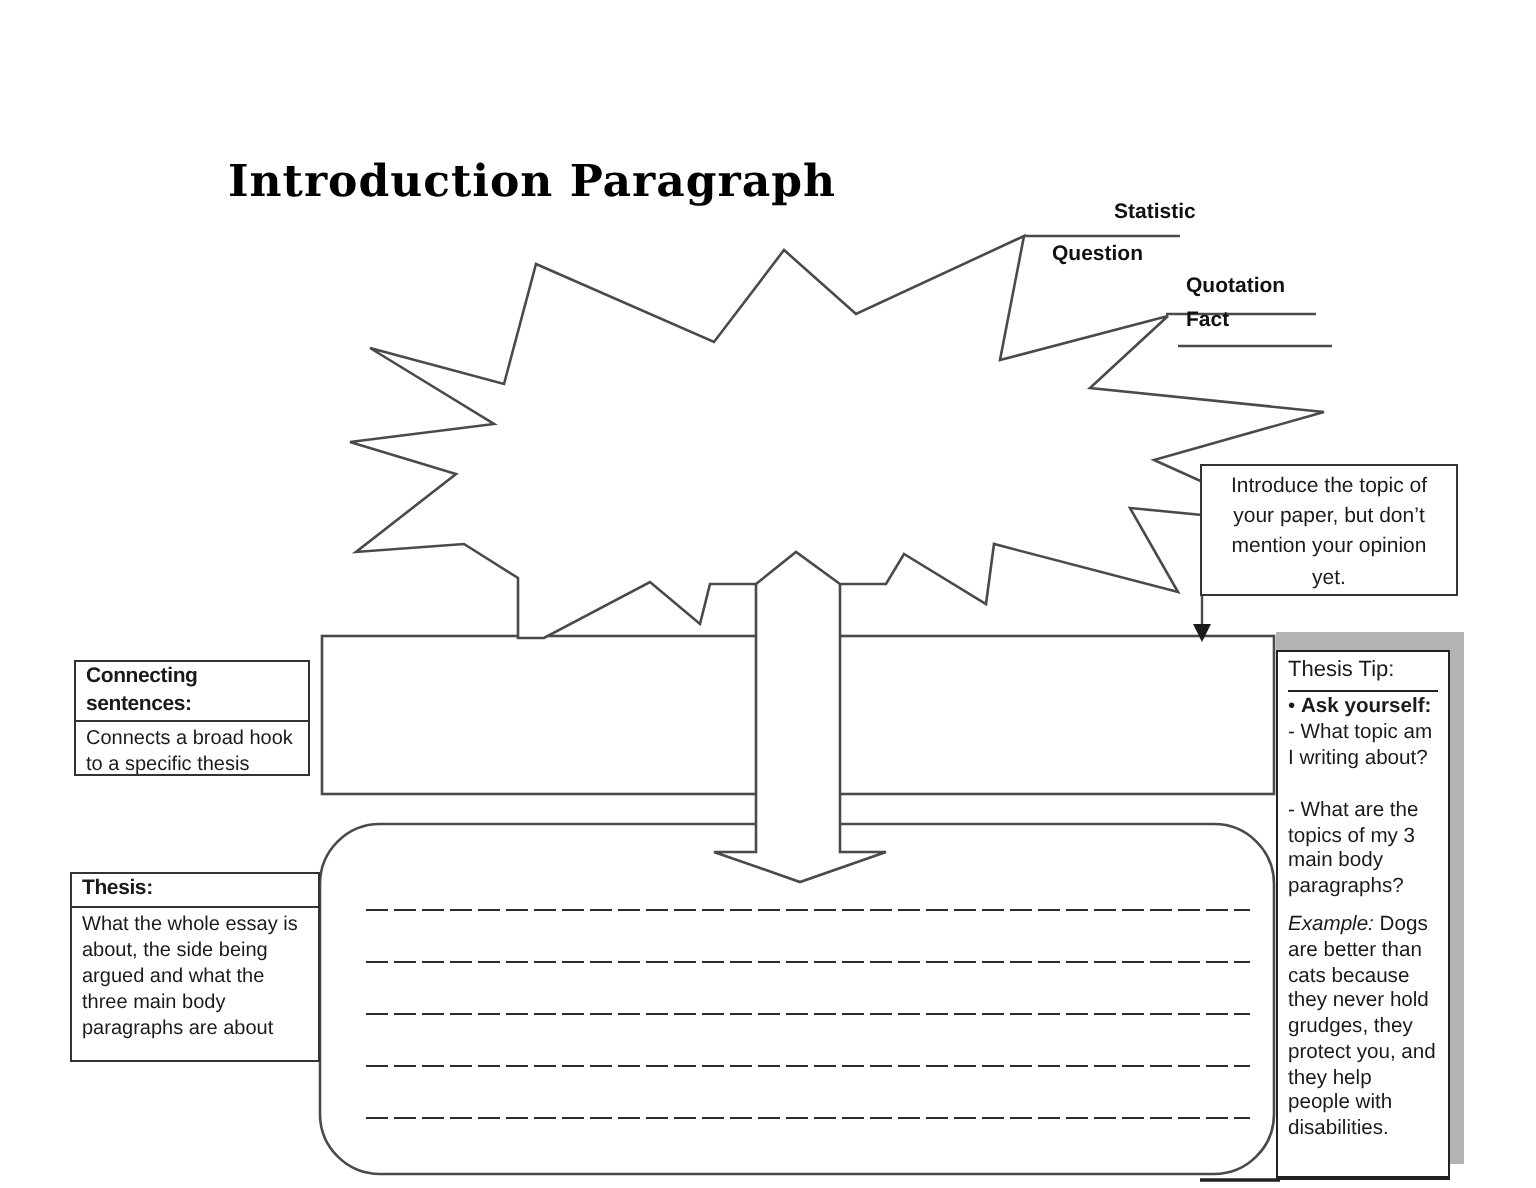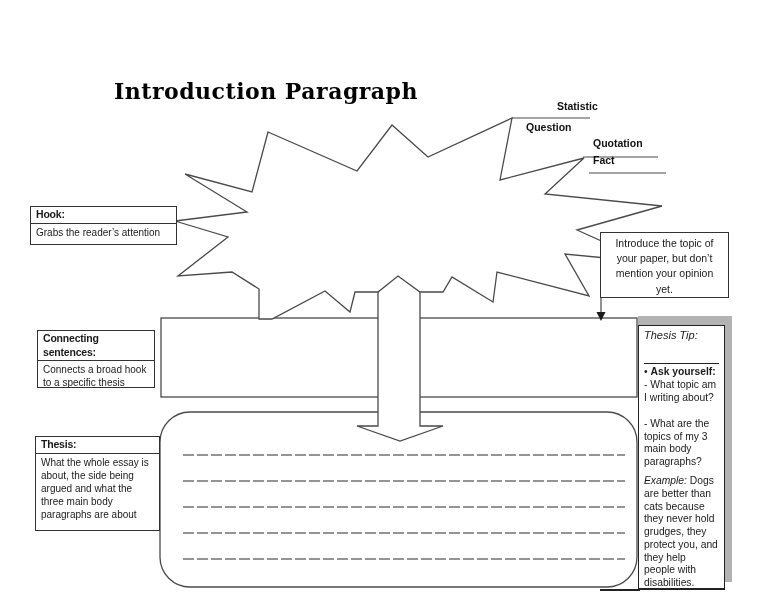--- a/index.html
+++ b/index.html
@@ -19,22 +19,22 @@
               letter-spacing:.5px;color:#000;}
   .note-box{border:1.4px solid #333;background:#fff;box-sizing:border-box;}
   .label-box{border:1.3px solid #333;background:#fff;box-sizing:border-box;font-size:10px;line-height:1.3;}
   .label-box .hd{font-weight:bold;font-size:10.5px;letter-spacing:-.2px;border-bottom:1.2px solid #333;
                  padding:1px 5px 1px;}
   .label-box .bd{padding:2px 5px 2px;}
   .hook-type{font-weight:bold;font-size:10.5px;color:#111;}
   .intro-note{font-size:10.5px;line-height:1.45;text-align:center;padding:3px 6px;}
   .tip-box{border:1.5px solid #222;border-bottom-width:2px;background:#fff;box-sizing:border-box;
            font-size:10.3px;line-height:1.24;padding:3px 5px;}
-  .tip-box .tip-hd{font-style:italic;font-size:11px;border-bottom:1.3px solid #222;
-                   padding-bottom:20px;margin-bottom:2px;}
+  .tip-box .tip-hd{font-size:11px;border-bottom:1.3px solid #222;
+                   padding-bottom:2px;margin-bottom:2px;}
   .tip-ask{font-weight:bold;}
   .tip-q{margin-top:1px;}
   .tip-q + .tip-q{margin-top:13px;}
   .tip-example{margin-top:6px;}
   .em{font-style:italic;}
 </style>
 </head>
 <body>
 
 <div id="page">
@@ -73,24 +73,20 @@
     <line x1="600" y1="556" x2="640" y2="556" stroke="#222" stroke-width="1.8"></line>
   </svg>
 
   <div class="abs page-title" style="left:114px;top:44px;">Introduction Paragraph</div>
 
   <div class="abs hook-type" style="left:557px;top:66px;">Statistic</div>
   <div class="abs hook-type" style="left:526px;top:87px;">Question</div>
   <div class="abs hook-type" style="left:593px;top:103px;">Quotation</div>
   <div class="abs hook-type" style="left:593px;top:120px;">Fact</div>
 
-  <div class="abs label-box" style="left:30px;top:172px;width:147px;height:39px;">
-    <div class="hd">Hook:</div>
-    <div class="bd">Grabs the reader’s attention</div>
-  </div>
 
   <div class="abs label-box" style="left:37px;top:296px;width:118px;height:58px;">
     <div class="hd">Connecting sentences:</div>
     <div class="bd">Connects a broad hook to a specific thesis</div>
   </div>
 
   <div class="abs label-box" style="left:35px;top:402px;width:125px;height:95px;">
     <div class="hd">Thesis:</div>
     <div class="bd">What the whole essay is about, the side being argued and what the three main body paragraphs are about</div>
   </div>

